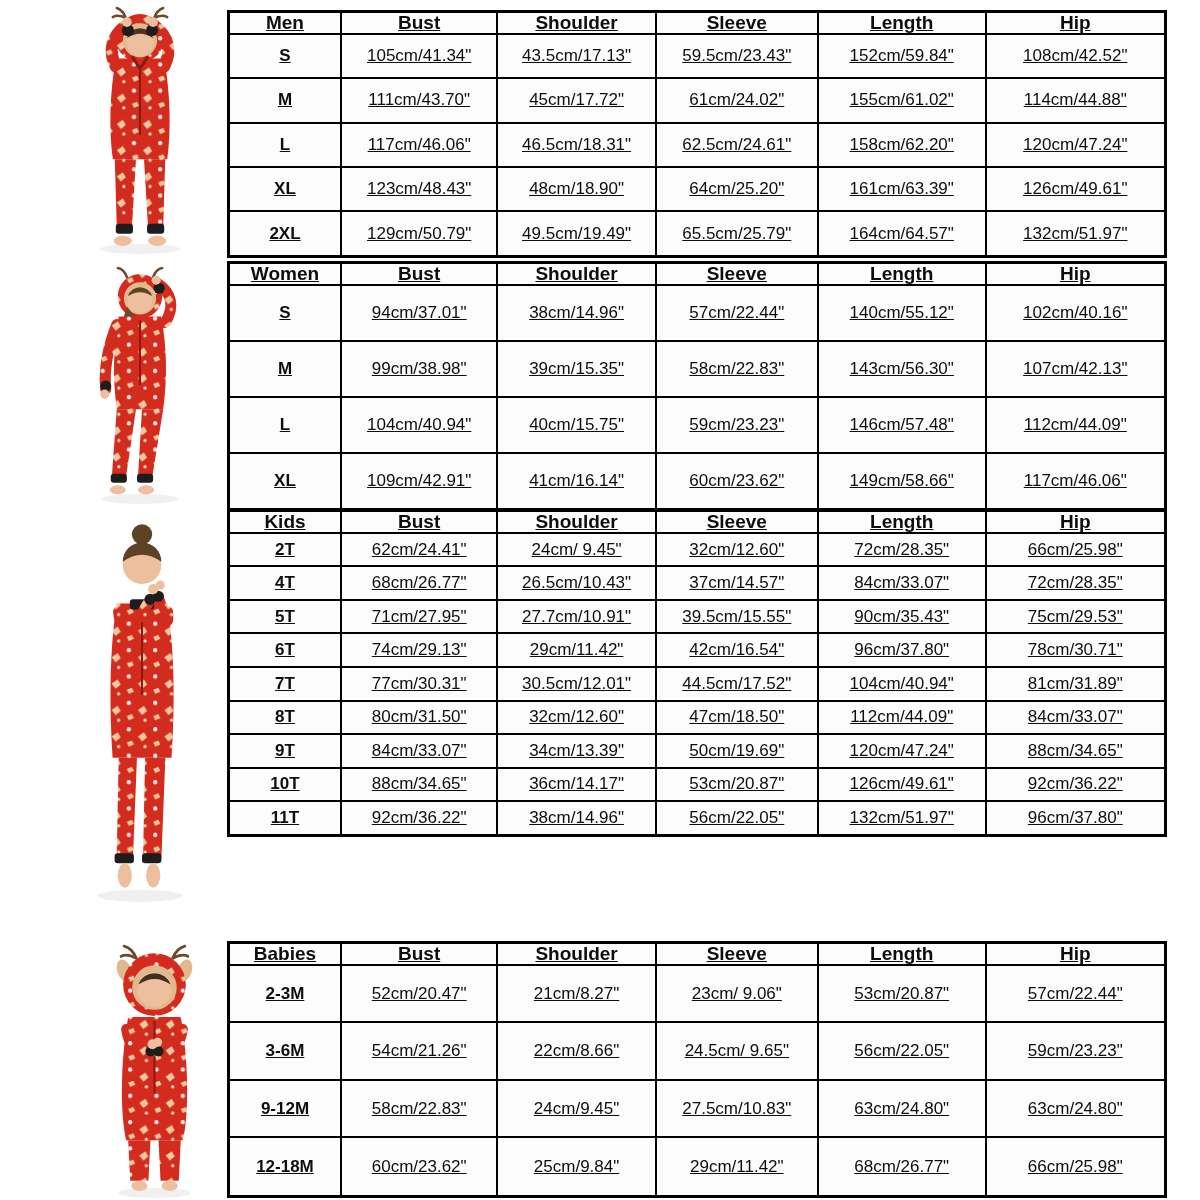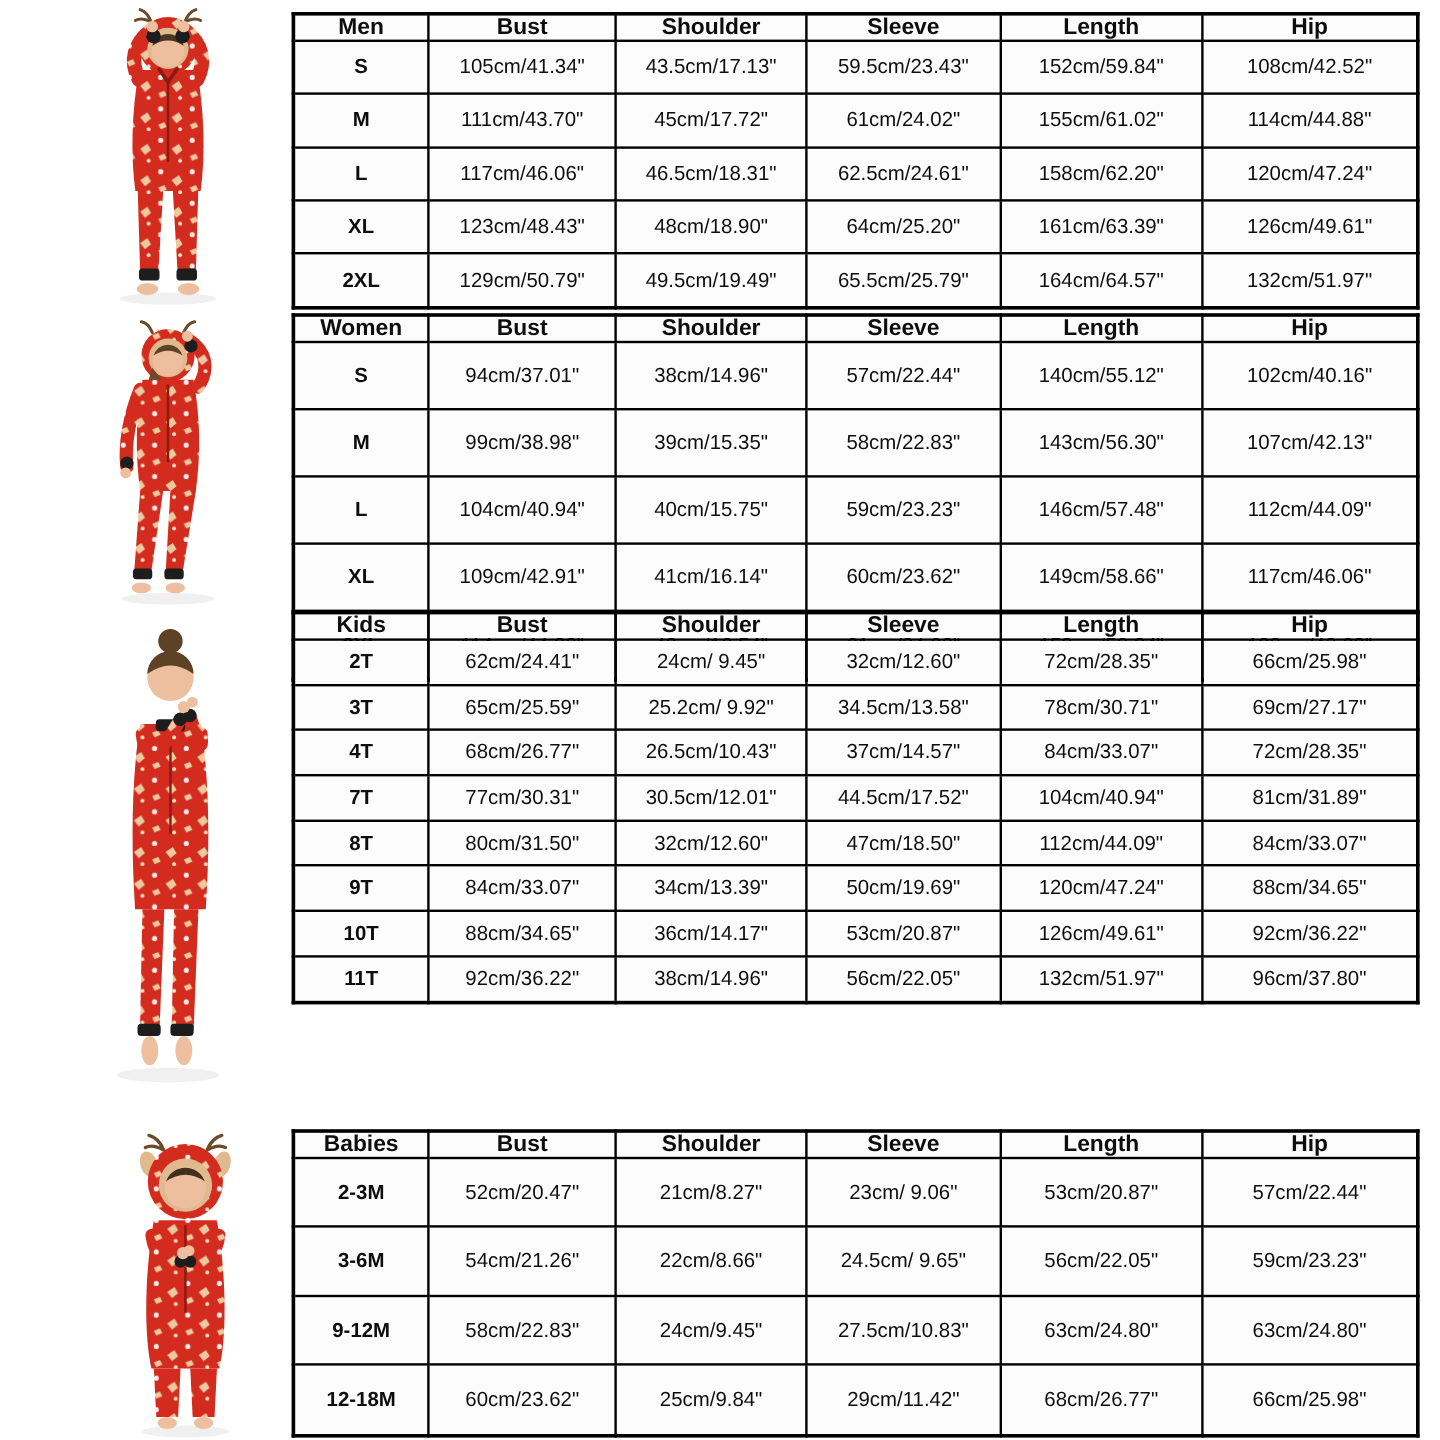--- a/index.html
+++ b/index.html
@@ -2,21 +2,21 @@
 <html><head>
 <meta charset="utf-8">
 <style>
   * { box-sizing: border-box; }
   html,body { margin:0; padding:0; background:#ffffff; }
   .page{
     position:relative; width:1200px; height:1200px; background:#ffffff;
     font-family:"Liberation Sans", sans-serif; color:#0d0d0d; overflow:hidden;
   }
   
-  .twrap{ position:absolute; left:243px; width:940px; }
+  .twrap{ position:absolute; left:227px; width:940px;text-decoration:underline; }
   #men-wrap    { top:10px;  height:248px; }
   #women-wrap  { top:261px; height:307px; }
   #kids-wrap   { top:509px; height:328px; }
   #babies-wrap { top:941px; height:257px; }
   table{
     width:100%; height:100%;
     border-collapse:collapse; table-layout:fixed;
     border:3px solid #000;
   }
   th,td{
@@ -342,34 +342,42 @@
         <tbody>
             <tr>
               <th>2T</th>
               <td>62cm/24.41"</td>
               <td>24cm/ 9.45"</td>
               <td>32cm/12.60"</td>
               <td>72cm/28.35"</td>
               <td>66cm/25.98"</td>
             </tr>
             <tr>
-              <th>3T</th>
-              <td>65cm/25.59"</td>
-              <td>25.2cm/ 9.92"</td>
-              <td>34.5cm/13.58"</td>
-              <td>78cm/30.71"</td>
-              <td>69cm/27.17"</td>
-            </tr>
-            <tr>
               <th>4T</th>
               <td>68cm/26.77"</td>
               <td>26.5cm/10.43"</td>
               <td>37cm/14.57"</td>
               <td>84cm/33.07"</td>
               <td>72cm/28.35"</td>
+            </tr>
+            <tr>
+              <th>5T</th>
+              <td>71cm/27.95"</td>
+              <td>27.7cm/10.91"</td>
+              <td>39.5cm/15.55"</td>
+              <td>90cm/35.43"</td>
+              <td>75cm/29.53"</td>
+            </tr>
+            <tr>
+              <th>6T</th>
+              <td>74cm/29.13"</td>
+              <td>29cm/11.42"</td>
+              <td>42cm/16.54"</td>
+              <td>96cm/37.80"</td>
+              <td>78cm/30.71"</td>
             </tr>
             <tr>
               <th>7T</th>
               <td>77cm/30.31"</td>
               <td>30.5cm/12.01"</td>
               <td>44.5cm/17.52"</td>
               <td>104cm/40.94"</td>
               <td>81cm/31.89"</td>
             </tr>
             <tr>

